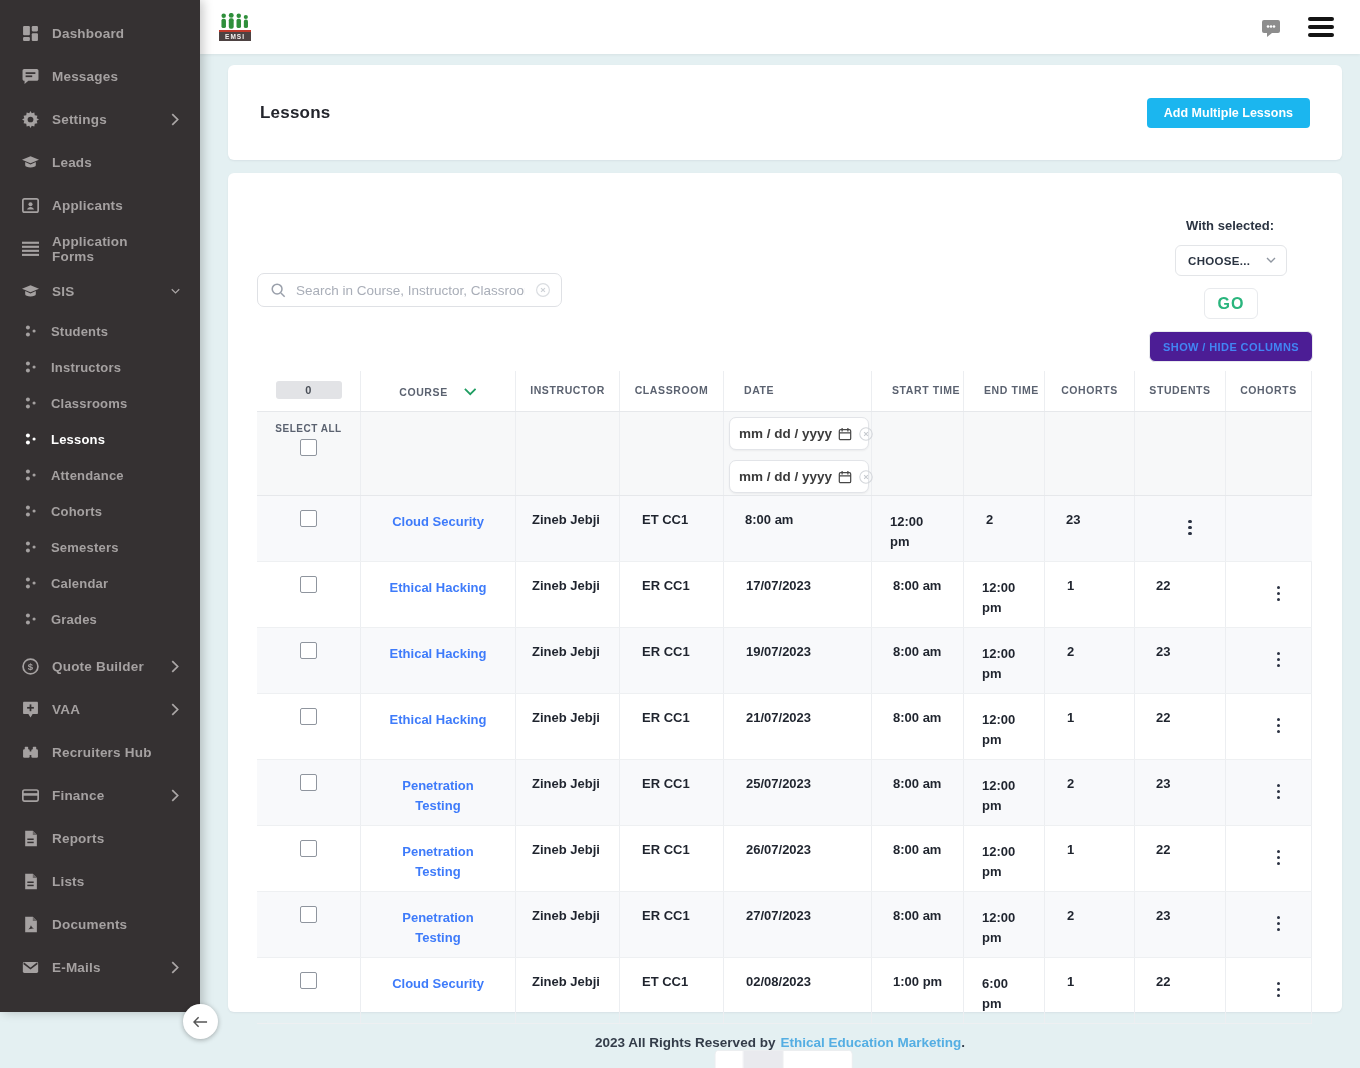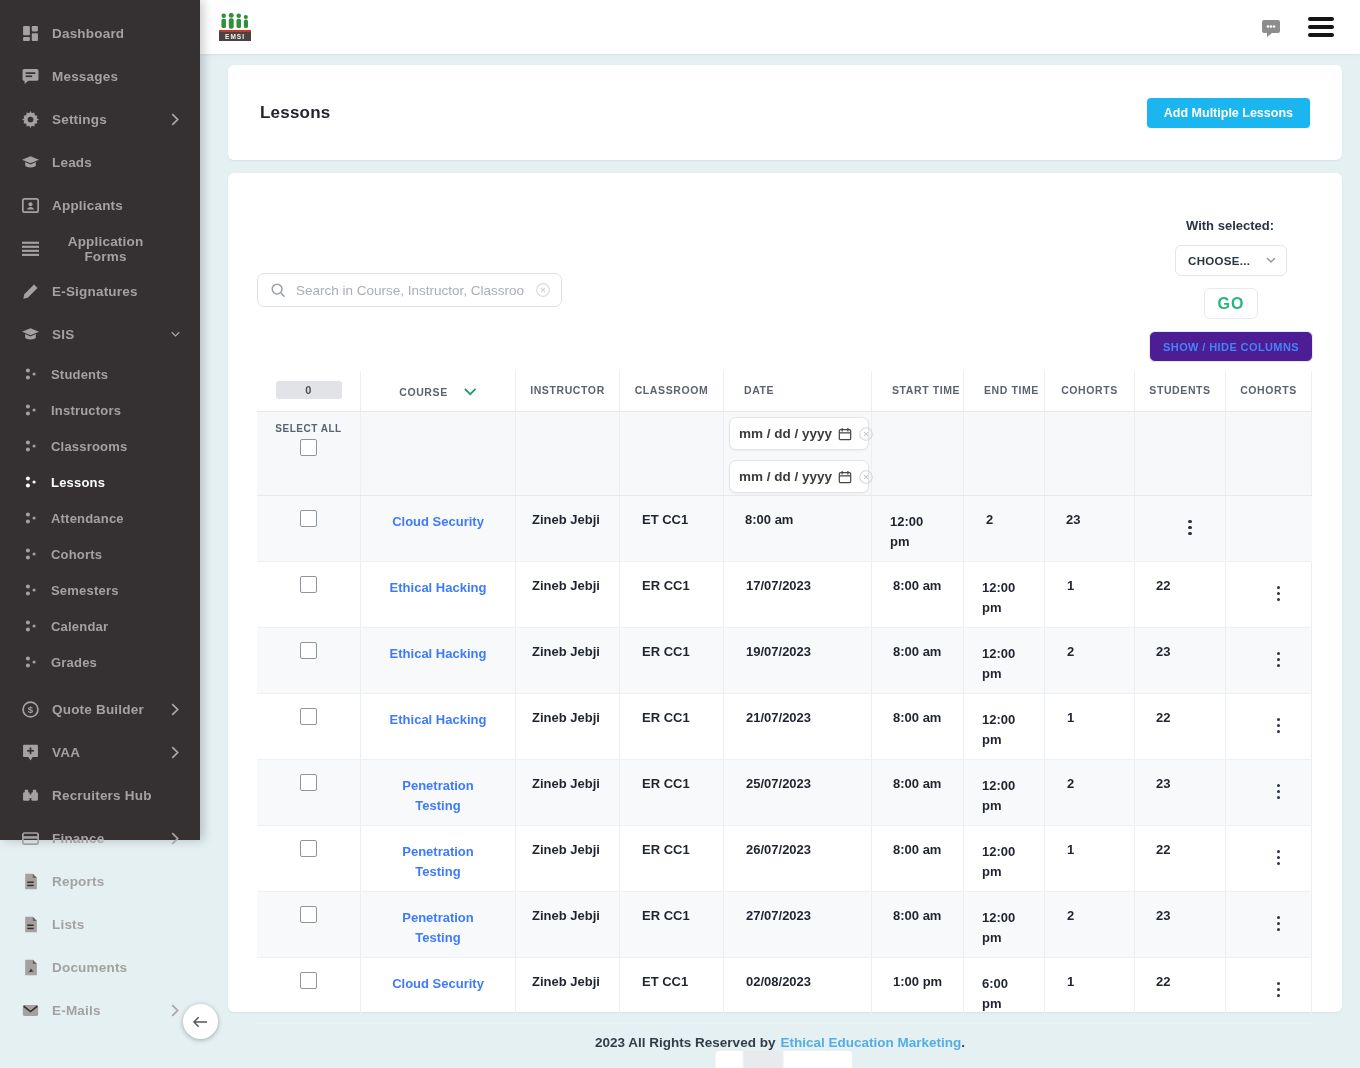--- a/index.html
+++ b/index.html
@@ -1,21 +1,21 @@
 <!DOCTYPE html>
 <html><head>
 <meta charset="utf-8">
 <style>
   * { box-sizing: border-box; }
   body { margin:0; font-family:"Liberation Sans", sans-serif; }
   .app { position:relative; width:1360px; height:1068px; background:#e4f0f2; overflow:hidden; }
 
   
-  .sidebar { position:absolute; left:0; top:0; width:200px; height:840px; background:#353132;
-             z-index:5; box-shadow:3px 0 10px rgba(0,0,0,.22);text-align:center; }
+  .sidebar { position:absolute; left:0; top:0; width:200px; height:1012px; background:#353132;
+             z-index:5; box-shadow:3px 0 10px rgba(0,0,0,.22); }
   .side-nav { padding-top:12px; }
   .side-item { display:flex; align-items:center; height:43px; padding:0 20px 0 22px; gap:13px;
                color:#a5a1a1; font-size:13.5px; font-weight:bold; letter-spacing:.2px; cursor:pointer; }
   .side-item.sub { height:36px; font-size:13px; }
   .side-item.active { color:#ffffff; }
   .side-item.sub + .side-item:not(.sub) { margin-top:8px; }
   .side-icon { width:17px; height:17px; flex:none; display:flex; align-items:center; }
   .side-item.sub .side-icon { width:14px; height:14px; margin-left:2px; }
   .side-icon svg { width:100%; height:100%; }
   .side-chevron { margin-left:auto; width:9px; height:13px; color:#aaa6a6; display:flex; align-items:center; }
@@ -198,29 +198,20 @@
         <div class="side-item">
       <span class="side-icon">
             <svg viewBox="0 0 16 16" fill="currentColor">
               <rect y="1.6" width="16" height="2"></rect>
               <rect y="5.4" width="16" height="2"></rect>
               <rect y="9.2" width="16" height="2"></rect>
               <rect y="13" width="16" height="2"></rect>
             </svg>
           </span>
       <span class="side-label">Application Forms</span>
-      <span class="side-chevron"></span>
-    </div>
-        <div class="side-item">
-      <span class="side-icon">
-            <svg viewBox="0 0 16 16" fill="currentColor">
-              <path d="M11.3 1.4l3.3 3.3L5.4 13.9l-4.2 1 1-4.2z"></path>
-            </svg>
-          </span>
-      <span class="side-label">E-Signatures</span>
       <span class="side-chevron"></span>
     </div>
         <div class="side-item">
       <span class="side-icon">
             <svg viewBox="0 0 16 16" fill="currentColor">
               <path d="M8 2L0 5.4 8 8.8l8-3.4z"></path>
               <path d="M3 7.6v3.1c0 1.2 2.2 2.1 5 2.1s5-.9 5-2.1V7.6L8 9.8z"></path>
             </svg>
           </span>
       <span class="side-label">SIS</span>

